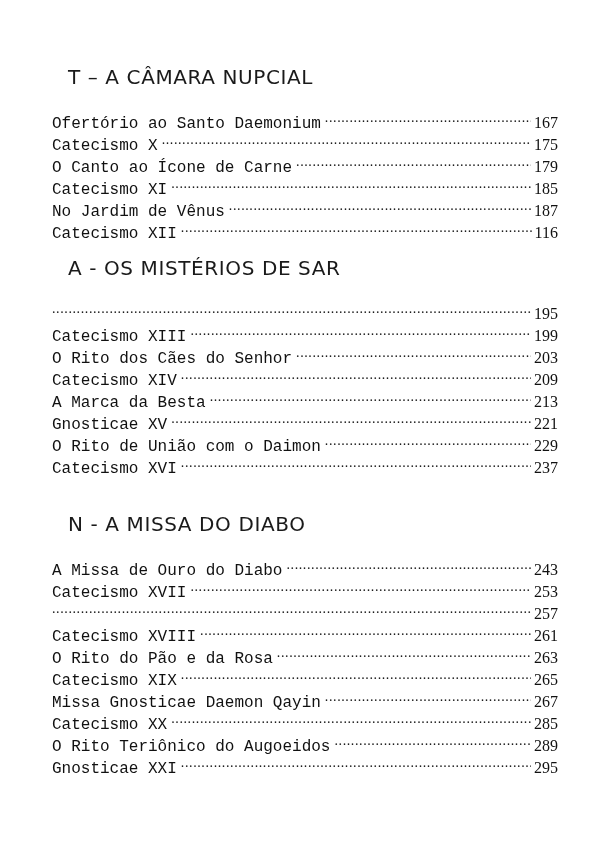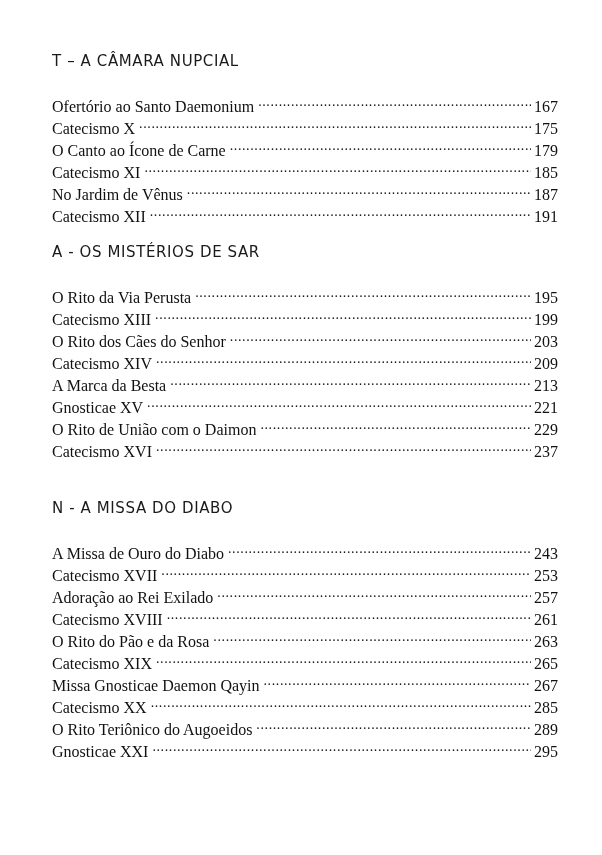--- a/index.html
+++ b/index.html
@@ -5,30 +5,30 @@
     html, body { margin: 0; padding: 0; background: #ffffff; }
     body { width: 602px; height: 855px; position: relative; overflow: hidden; }
     .page {
       position: absolute; left: 52px; top: 0; width: 506px;
       color: #111111;
       font-family: "Liberation Serif", "DejaVu Serif", serif;
     }
     .section { position: absolute; left: 0; width: 506px; }
     .section-title {
       font-family: "DejaVu Sans", "Liberation Sans", sans-serif;
-      font-size: 15px; letter-spacing: 0.6px; font-weight: normal;
-      color: #1a1a1a; margin: 0; height: 22px; line-height: 22px;
+      font-size: 20px; letter-spacing: 0.6px; font-weight: normal;
+      color: #1a1a1a; margin: 16px; height: 22px; line-height: 22px;
       white-space: nowrap;
     }
     .entries { margin-top: 18px; }
     .entry {
       display: flex; align-items: baseline; height: 22px; line-height: 22px;
       font-size: 16px; white-space: nowrap;
     }
-    .entry-title { flex: 0 0 auto; padding-right: 4px; }
+    .entry-title { flex: 0 0 auto; padding-right: 4px; font-family: Liberation Mono, monospace; }
     .leader {
       flex: 1 1 auto; overflow: hidden; position: relative; height: 22px;
     }
     .leader::after {
       content: "....................................................................................................................................................................................................";
       position: absolute; left: 0; bottom: 3px; letter-spacing: 0.6px;
       font-size: 14px; line-height: 14px; color: #1a1a1a;
     }
     .entry-page { flex: 0 0 auto; padding-left: 3px; }
   </style>
@@ -61,30 +61,29 @@
           <span class="entry-page">185</span>
         </div>
       <div class="entry">
           <span class="entry-title">No Jardim de Vênus</span>
           <span class="leader"></span>
           <span class="entry-page">187</span>
         </div>
       <div class="entry">
           <span class="entry-title">Catecismo XII</span>
           <span class="leader"></span>
-          <span class="entry-page">191</span>
+          <span class="entry-page">116</span>
         </div>
     </div>
   </div>
 
   <div class="section" style="top:241px;">
     <h2 class="section-title">A - OS MISTÉRIOS DE SAR</h2>
     <div class="entries">
       <div class="entry">
-          <span class="entry-title">O Rito da Via Perusta</span>
           <span class="leader"></span>
           <span class="entry-page">195</span>
         </div>
       <div class="entry">
           <span class="entry-title">Catecismo XIII</span>
           <span class="leader"></span>
           <span class="entry-page">199</span>
         </div>
       <div class="entry">
           <span class="entry-title">O Rito dos Cães do Senhor</span>
@@ -126,21 +125,20 @@
           <span class="entry-title">A Missa de Ouro do Diabo</span>
           <span class="leader"></span>
           <span class="entry-page">243</span>
         </div>
       <div class="entry">
           <span class="entry-title">Catecismo XVII</span>
           <span class="leader"></span>
           <span class="entry-page">253</span>
         </div>
       <div class="entry">
-          <span class="entry-title">Adoração ao Rei Exilado</span>
           <span class="leader"></span>
           <span class="entry-page">257</span>
         </div>
       <div class="entry">
           <span class="entry-title">Catecismo XVIII</span>
           <span class="leader"></span>
           <span class="entry-page">261</span>
         </div>
       <div class="entry">
           <span class="entry-title">O Rito do Pão e da Rosa</span>

